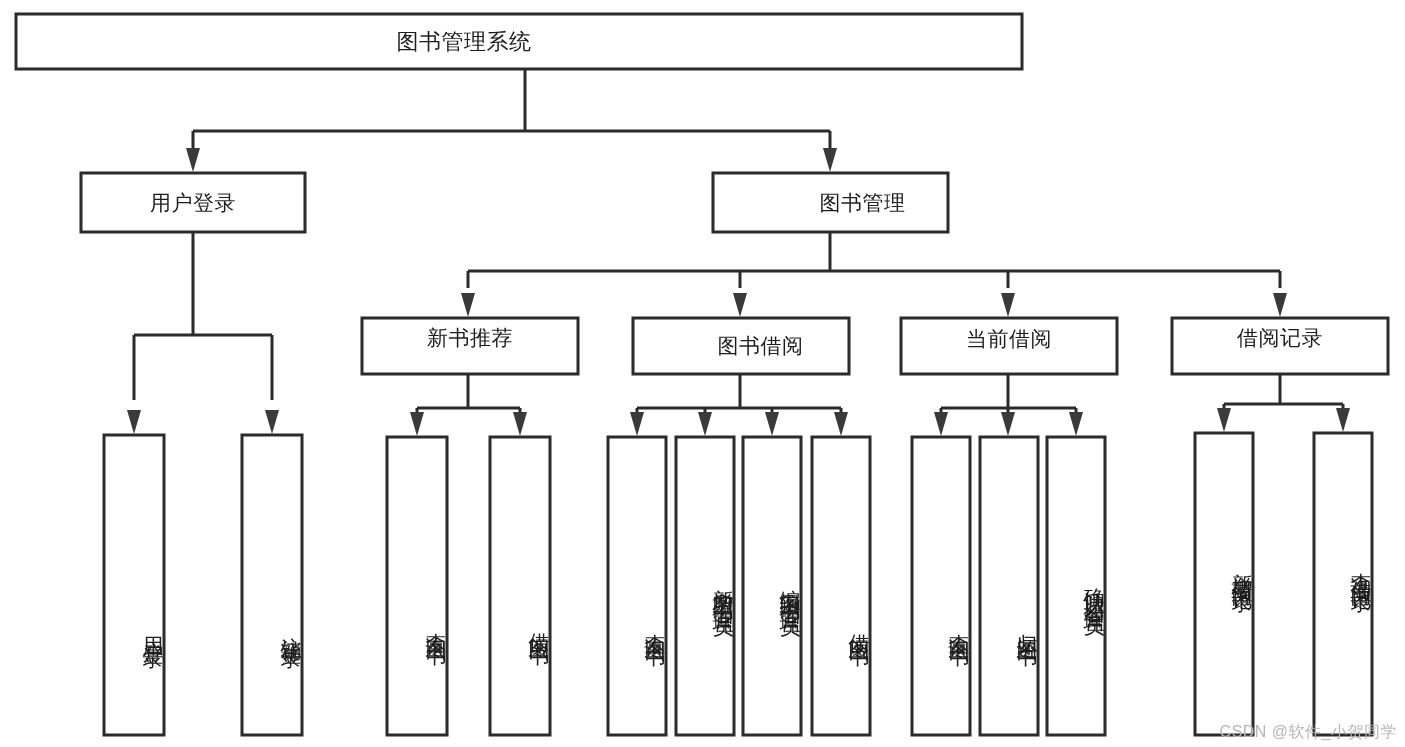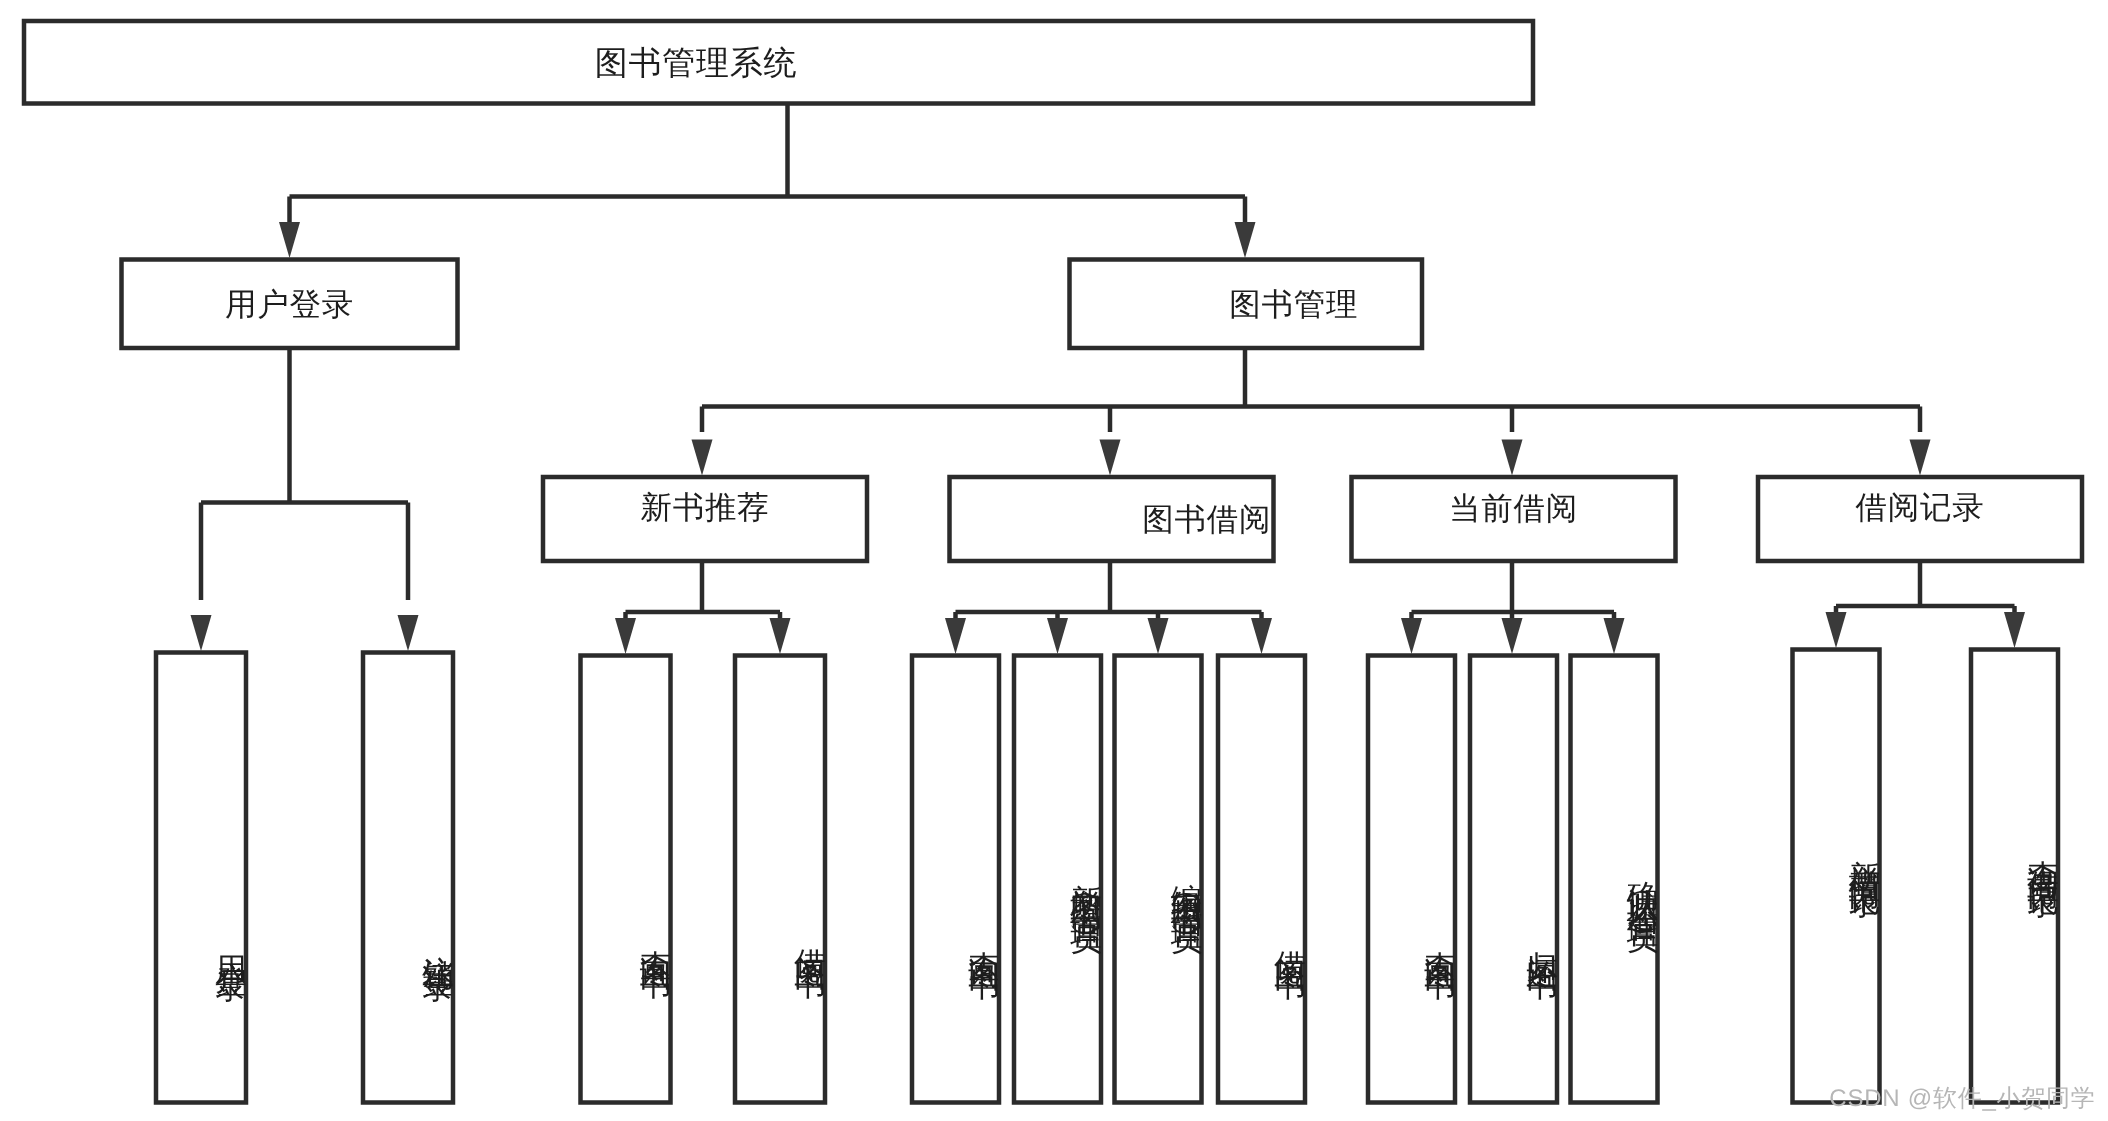--- a/index.html
+++ b/index.html
@@ -187,21 +187,21 @@
       <rect class="node-rect" x="1314" y="433" width="58" height="302"></rect>
     </g>
   </svg>
 
   <div class="node-label horizontal root-label" style="left:16px; top:14px; width:896px; height:55px;">图书管理系统</div>
 
   <div class="node-label horizontal" style="left:81px; top:173px; width:224px; height:59px;">用户登录</div>
   <div class="node-label horizontal" style="left:713px; top:173px; width:235px; height:59px;margin-left:32px;">图书管理</div>
 
   <div class="node-label horizontal" style="left:362px; top:318px; width:216px; height:40px;">新书推荐</div>
-  <div class="node-label horizontal" style="left:633px; top:318px; width:255px; height:56px;margin-left:44px;">图书借阅</div>
+  <div class="node-label horizontal" style="left:633px; top:318px; width:255px; height:56px;">图书借阅</div>
   <div class="node-label horizontal" style="left:901px; top:318px; width:216px; height:42px;">当前借阅</div>
   <div class="node-label horizontal" style="left:1172px; top:318px; width:216px; height:40px;">借阅记录</div>
 
   <div class="node-label vertical" style="left:104px; top:520px; width:60px; height:215px;">用户登录</div>
   <div class="node-label vertical" style="left:242px; top:520px; width:60px; height:215px;">注销登录</div>
 
   <div class="node-label vertical" style="left:387px; top:512px; width:60px; height:223px;">查询图书</div>
   <div class="node-label vertical" style="left:490px; top:512px; width:60px; height:223px;">借阅图书</div>
 
   <div class="node-label vertical" style="left:608px; top:515px; width:58px; height:220px;">查询图书</div>

